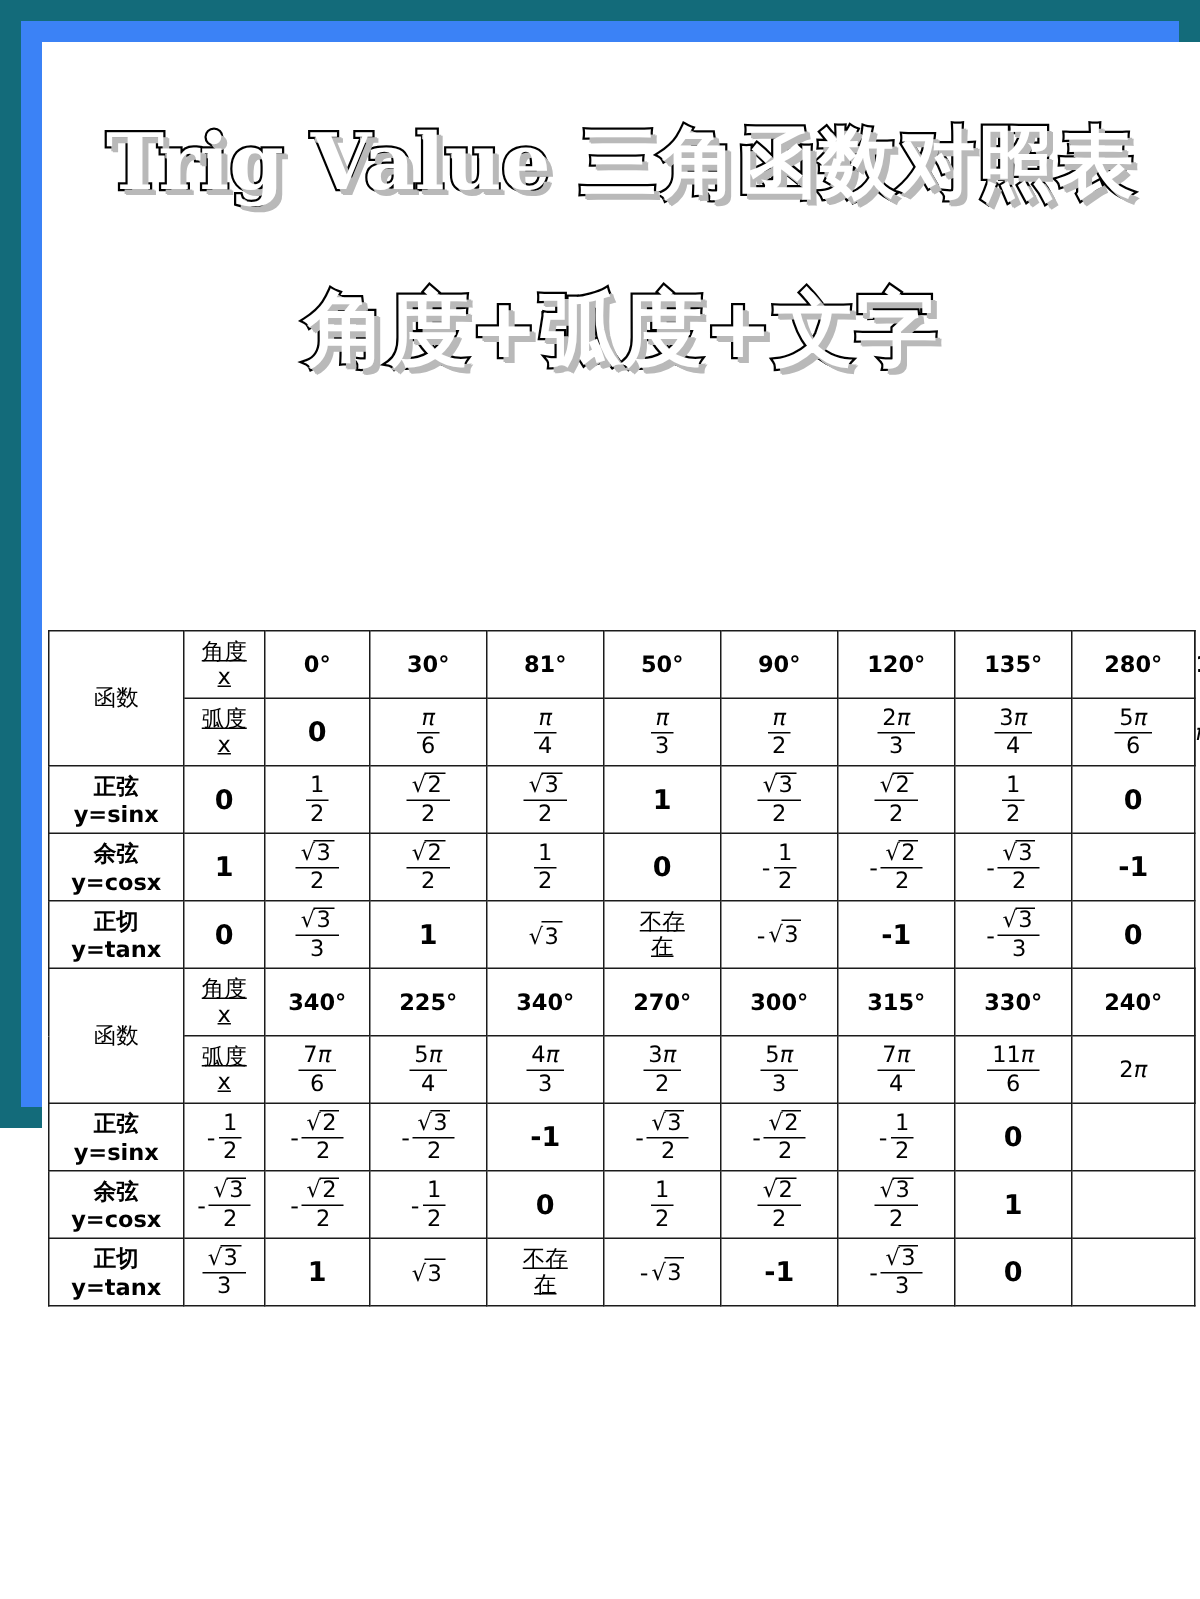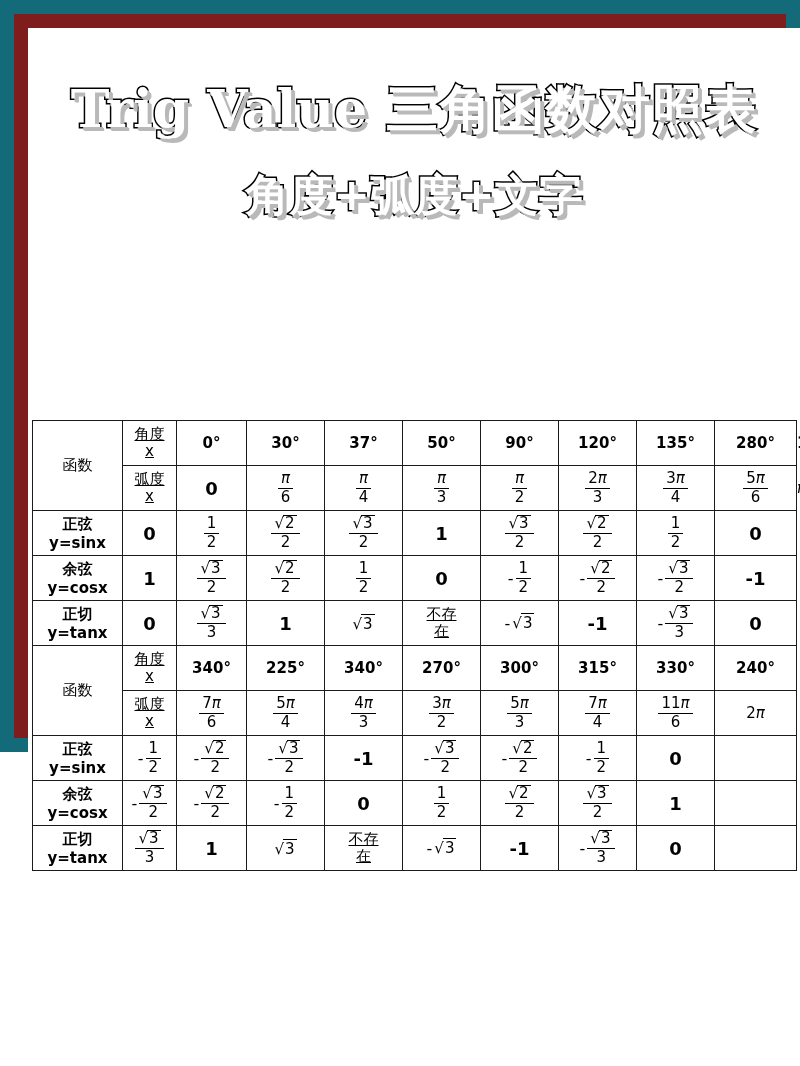--- a/index.html
+++ b/index.html
@@ -12,21 +12,21 @@
     height: 1066px;
     font-family: "Liberation Sans", sans-serif;
     position: relative;
     overflow: hidden;
   }
   .page {
     position: absolute;
     left: 0; top: 0;
     width: 800px;
     height: 752px;
-    background: #7f1d1d;
+    background: #3b82f6;
     box-sizing: border-box;
     border: 14px solid #136b7a;
     padding-left: 36px;
   }
   .inner {
     position: absolute;
     left: 14px; top: 14px;
     width: 772px;
     height: 1038px;
     background: #ffffff;
@@ -49,24 +49,24 @@
     text-shadow:
       3px 3px 0 #b9b9b9,
       4px 4px 0 #b9b9b9;
     white-space: nowrap;
   }
   .title-line1 .en {
     font-family: "DejaVu Serif", serif;
     letter-spacing: 0px;
   }
   .title-line2 {
-    margin-top: 28px;
+    margin-top: 45px;
     font-family: "DejaVu Sans", sans-serif;
     font-weight: bold;
-    font-size: 44px;
+    font-size: 55px;
     color: #ffffff;
     -webkit-text-stroke: 3px #000000;
     paint-order: stroke fill;
     text-shadow:
       3px 3px 0 #b9b9b9,
       4px 4px 0 #b9b9b9;
     white-space: nowrap;
   }
 
   
@@ -184,21 +184,21 @@
 
         <tbody>
             <tr class="row-head">
           <td rowspan="2" class="lbl">函数</td>
           <td class="two-line">
             <span>角度</span><br>
             <span>x</span>
           </td>
           <td class="deg-head">0°</td>
           <td class="deg-head">30°</td>
-          <td class="deg-head">37°</td>
+          <td class="deg-head">81°</td>
           <td class="deg-head">50°</td>
           <td class="deg-head">90°</td>
           <td class="deg-head">120°</td>
           <td class="deg-head">135°</td>
           <td class="deg-head">280°</td>
           <td class="deg-head">180°</td>
         </tr>
 
         <tr class="row-head">
           <td class="two-line">

